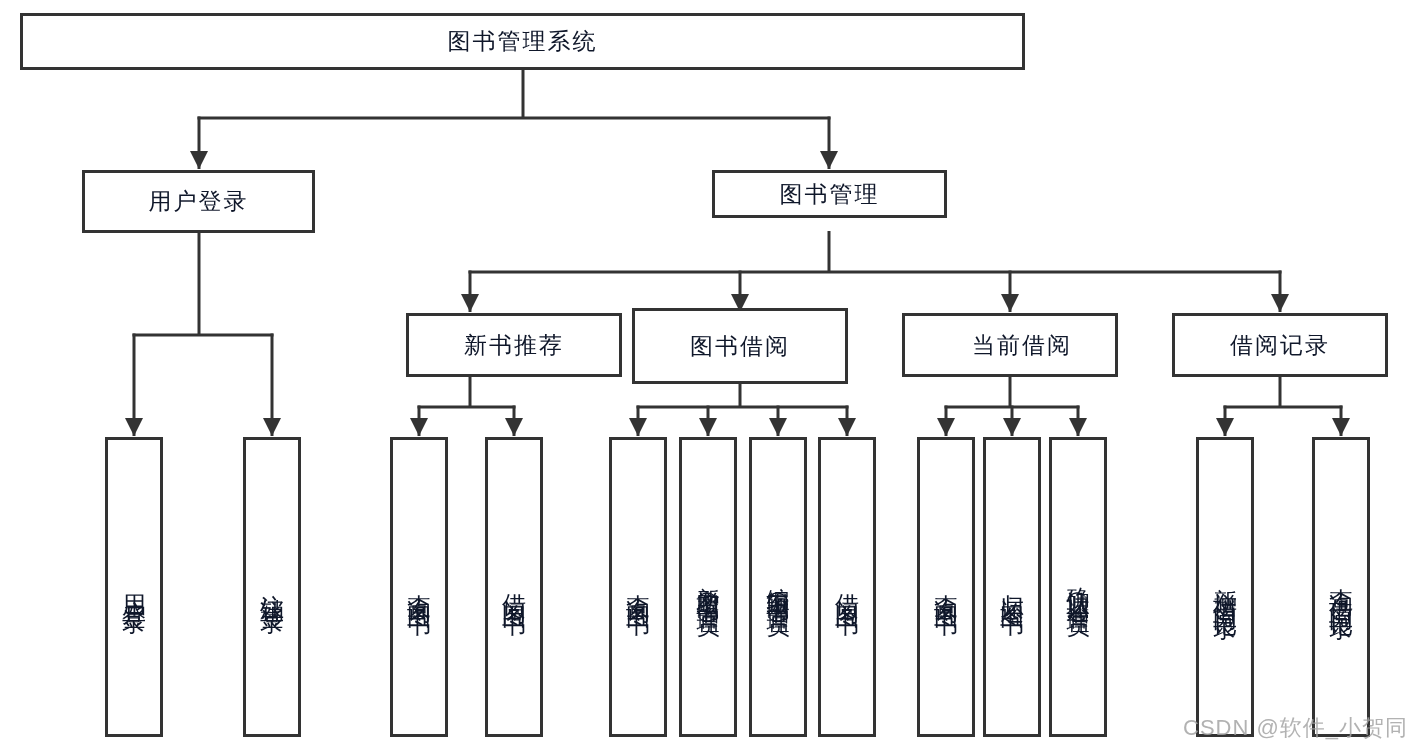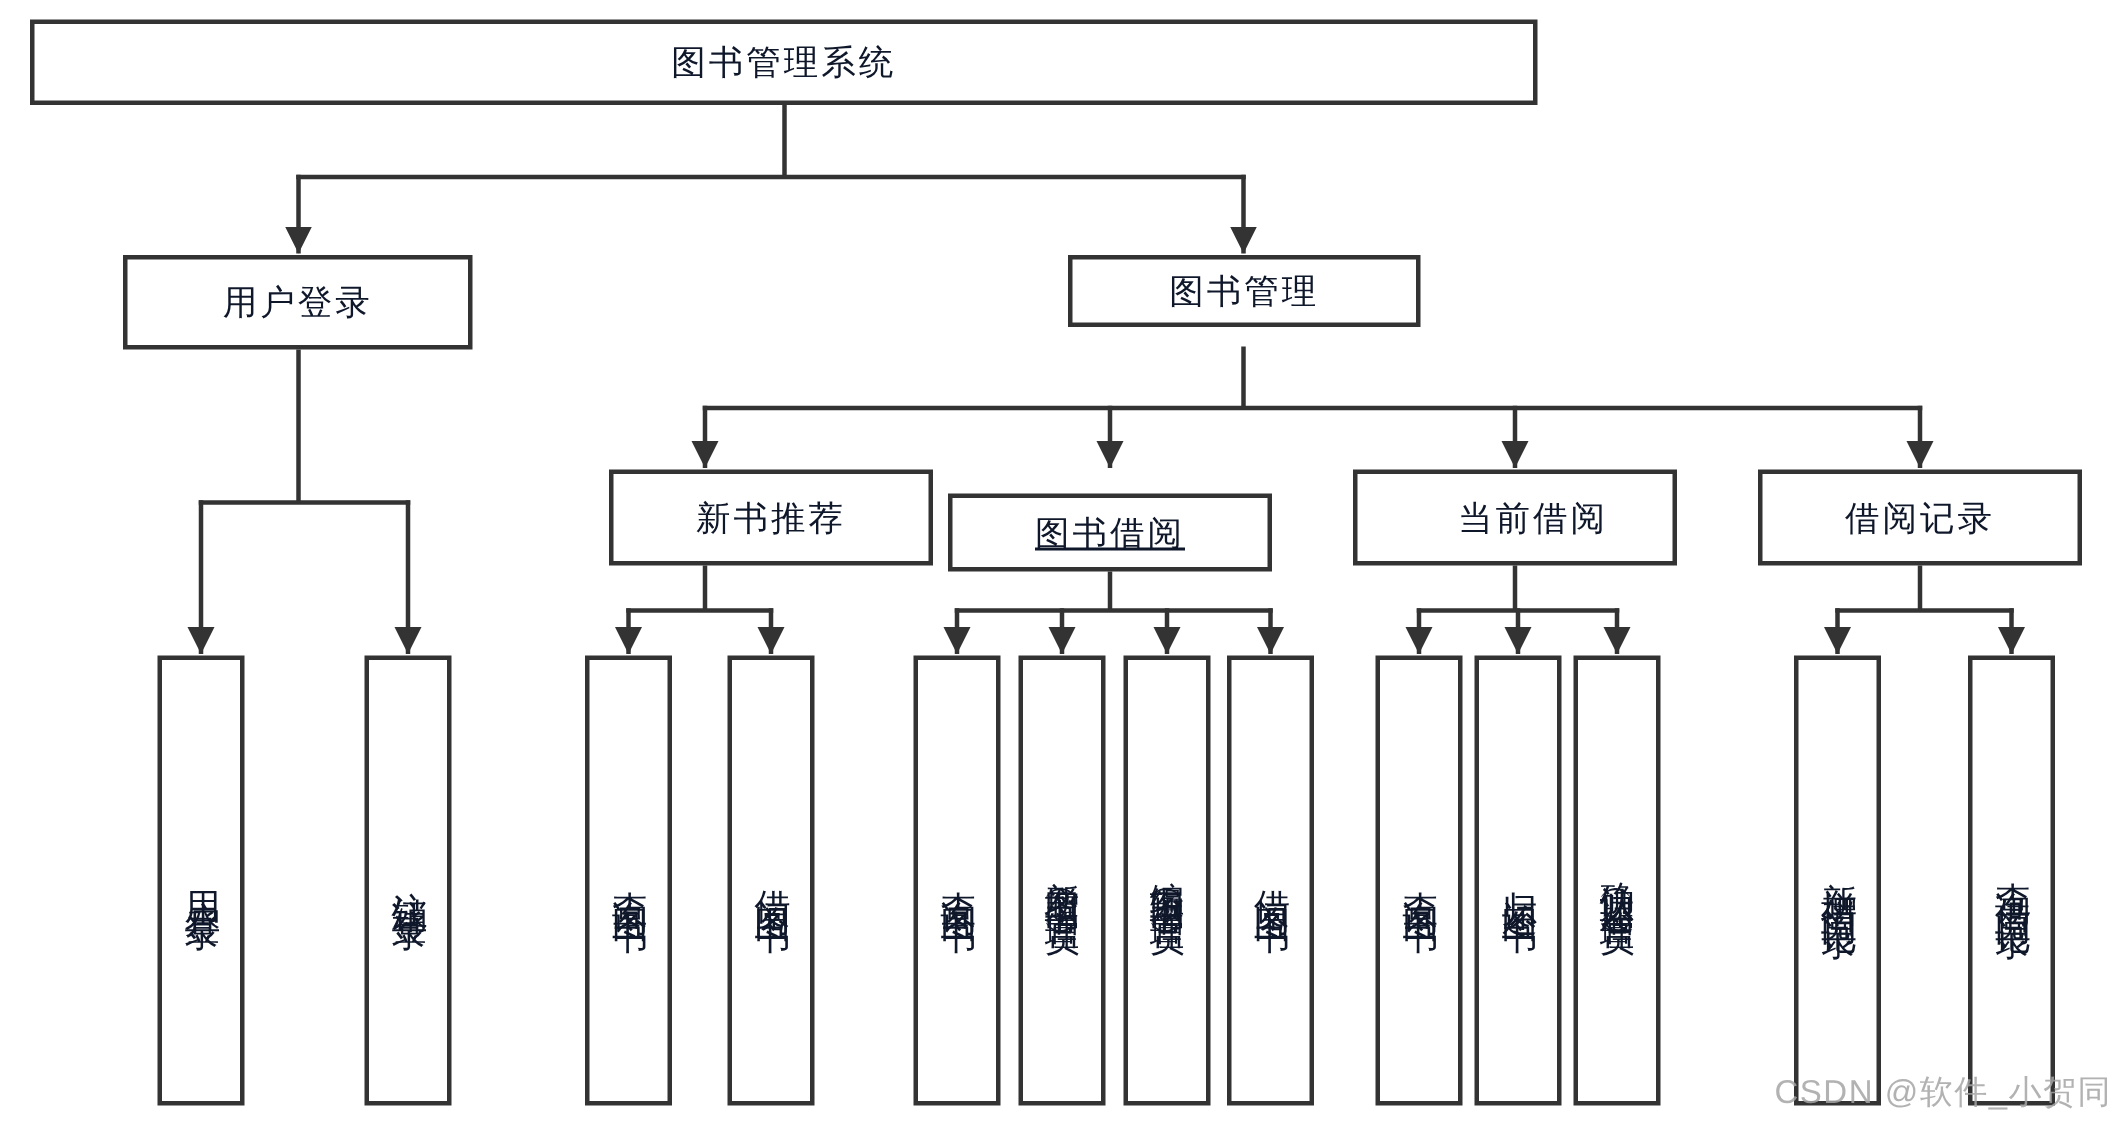--- a/index.html
+++ b/index.html
@@ -114,21 +114,21 @@
   <div class="node hnode" style="left:82px; top:170px; width:233px; height:63px;">
     <span class="lbl">用户登录</span>
   </div>
   <div class="node hnode" style="left:712px; top:170px; width:235px; height:48px;">
     <span class="lbl">图书管理</span>
   </div>
 
   <div class="node hnode" style="left:362px; top:313px; width:216px; height:64px;margin-left:44px;">
     <span class="lbl">新书推荐</span>
   </div>
-  <div class="node hnode" style="left:632px; top:329px; width:216px; height:52px;text-decoration:underline;">
+  <div class="node hnode" style="left:632px; top:308px; width:216px; height:76px;">
     <span class="lbl">图书借阅</span>
   </div>
   <div class="node hnode" style="left:902px; top:313px; width:216px; height:64px;padding-left:24px;">
     <span class="lbl">当前借阅</span>
   </div>
   <div class="node hnode" style="left:1172px; top:313px; width:216px; height:64px;">
     <span class="lbl">借阅记录</span>
   </div>
 
   <div class="node leaf" style="left:105px; top:437px;">

